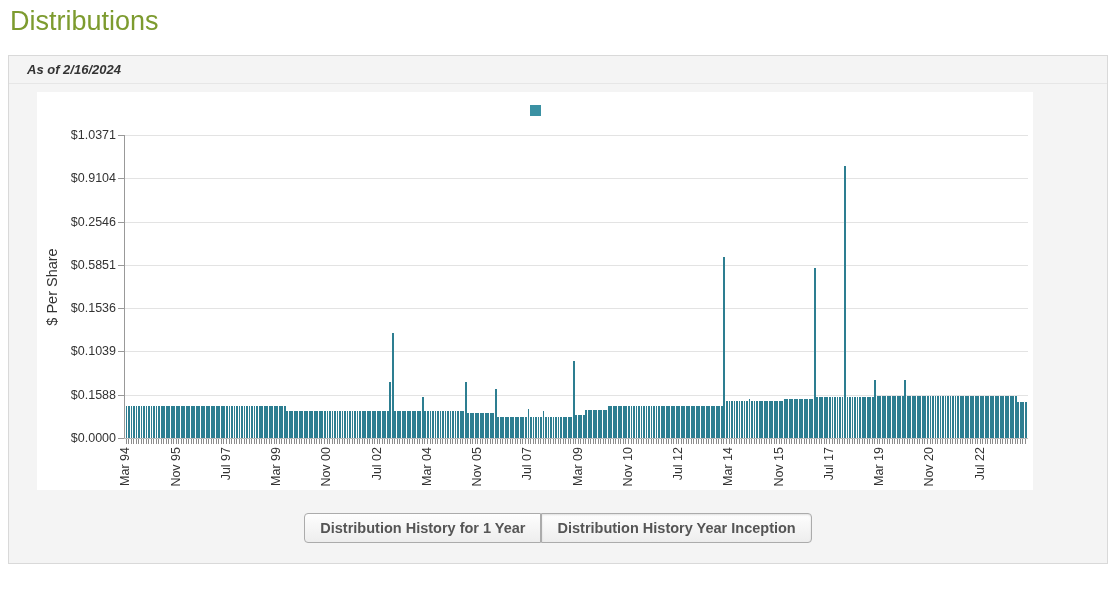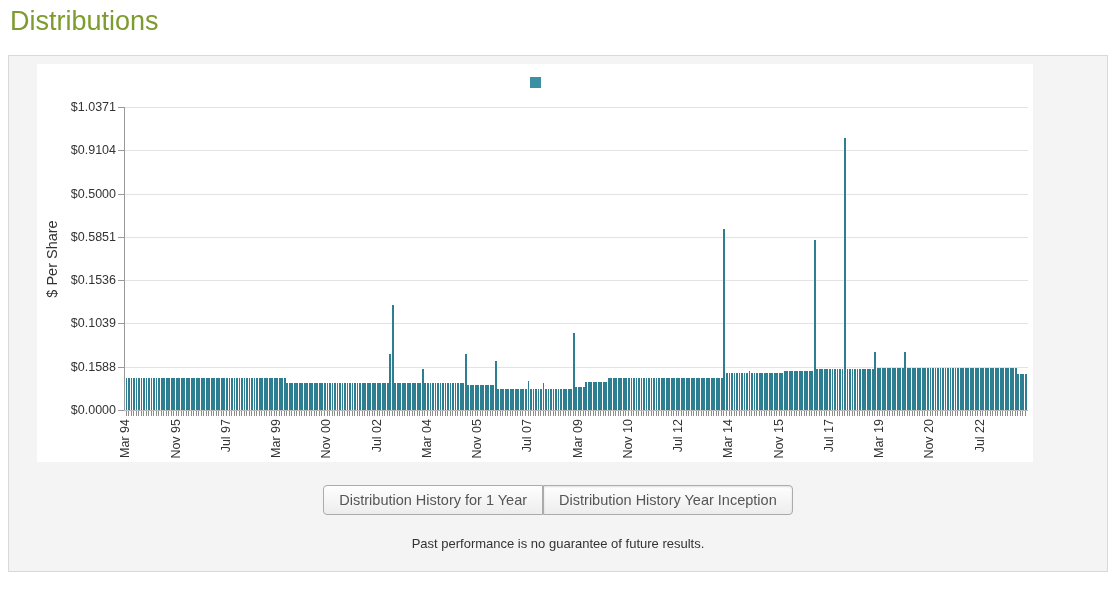--- a/index.html
+++ b/index.html
@@ -47,38 +47,40 @@
 
   .vert { writing-mode:vertical-rl; transform:rotate(180deg); white-space:nowrap; }
 
   .btnrow { display:flex; justify-content:center; margin-top:23px; }
   .btnrow button {
     height:30px; padding:0 15px;
     font-family:inherit; font-size:14.5px; color:#555;
     border:1px solid #ababab;
     background:linear-gradient(#fefefe,#ededed);
     cursor:pointer;
+    font-weight:bold;
   }
   .btn-left  { border-radius:4px 0 0 4px; border-right:none; }
   .btn-right {
     border-radius:0 4px 4px 0;
     background:linear-gradient(#ececec,#d6d6d6);
     box-shadow:inset 0 1px 2px rgba(0,0,0,0.12);
     color:#4a4a4a;
   }
 
   .footnote { text-align:center; margin-top:21px; font-size:13px; color:#333; }
 </style>
 </head>
 <body>
 
 <h1 class="page-title">Distributions</h1>
 
 <div class="panel">
 
+  <div class="asof">As of 2/16/2024</div>
 
   <div class="chartbox" id="chartbox">
     <div class="legend">
       <span class="legend-swatch" style="background: rgb(59, 145, 163);"></span>
     </div>
     <div class="ylab-wrap">
       <span>$ Per Share</span>
     </div>
   <div style="position: absolute; left: 87px; top: 302.714px; width: 904px; height: 1px; background: rgb(227, 227, 227);"></div>
       <div style="position: absolute; left: 87px; top: 259.429px; width: 904px; height: 1px; background: rgb(227, 227, 227);"></div>
@@ -92,21 +94,21 @@
       <div style="position: absolute; left: 0px; top: 338px; width: 79px; height: 16px; line-height: 16px; text-align: right; font-size: 12.5px; color: rgb(51, 51, 51);">$0.0000</div>
       <div style="position: absolute; left: 81px; top: 346px; width: 6px; height: 1px; background: rgb(153, 153, 153);"></div>
       <div style="position: absolute; left: 0px; top: 294.714px; width: 79px; height: 16px; line-height: 16px; text-align: right; font-size: 12.5px; color: rgb(51, 51, 51);">$0.1588</div>
       <div style="position: absolute; left: 81px; top: 302.714px; width: 6px; height: 1px; background: rgb(153, 153, 153);"></div>
       <div style="position: absolute; left: 0px; top: 251.429px; width: 79px; height: 16px; line-height: 16px; text-align: right; font-size: 12.5px; color: rgb(51, 51, 51);">$0.1039</div>
       <div style="position: absolute; left: 81px; top: 259.429px; width: 6px; height: 1px; background: rgb(153, 153, 153);"></div>
       <div style="position: absolute; left: 0px; top: 208.143px; width: 79px; height: 16px; line-height: 16px; text-align: right; font-size: 12.5px; color: rgb(51, 51, 51);">$0.1536</div>
       <div style="position: absolute; left: 81px; top: 216.143px; width: 6px; height: 1px; background: rgb(153, 153, 153);"></div>
       <div style="position: absolute; left: 0px; top: 164.857px; width: 79px; height: 16px; line-height: 16px; text-align: right; font-size: 12.5px; color: rgb(51, 51, 51);">$0.5851</div>
       <div style="position: absolute; left: 81px; top: 172.857px; width: 6px; height: 1px; background: rgb(153, 153, 153);"></div>
-      <div style="position: absolute; left: 0px; top: 121.571px; width: 79px; height: 16px; line-height: 16px; text-align: right; font-size: 12.5px; color: rgb(51, 51, 51);">$0.5000</div>
+      <div style="position: absolute; left: 0px; top: 121.571px; width: 79px; height: 16px; line-height: 16px; text-align: right; font-size: 12.5px; color: rgb(51, 51, 51);">$0.2546</div>
       <div style="position: absolute; left: 81px; top: 129.571px; width: 6px; height: 1px; background: rgb(153, 153, 153);"></div>
       <div style="position: absolute; left: 0px; top: 78.2857px; width: 79px; height: 16px; line-height: 16px; text-align: right; font-size: 12.5px; color: rgb(51, 51, 51);">$0.9104</div>
       <div style="position: absolute; left: 81px; top: 86.2857px; width: 6px; height: 1px; background: rgb(153, 153, 153);"></div>
       <div style="position: absolute; left: 0px; top: 35px; width: 79px; height: 16px; line-height: 16px; text-align: right; font-size: 12.5px; color: rgb(51, 51, 51);">$1.0371</div>
       <div style="position: absolute; left: 81px; top: 43px; width: 6px; height: 1px; background: rgb(153, 153, 153);"></div>
       <div style="position: absolute; left: 88.5px; top: 314.401px; width: 1.85928px; height: 31.5986px; background: rgb(45, 126, 145);"></div>
       <div style="position: absolute; left: 88.5px; top: 347px; width: 1px; height: 5px; background: rgb(140, 140, 140);"></div>
       <div style="position: absolute; left: 91.0125px; top: 314.401px; width: 1.85928px; height: 31.5986px; background: rgb(45, 126, 145);"></div>
       <div style="position: absolute; left: 91.0125px; top: 347px; width: 1px; height: 5px; background: rgb(140, 140, 140);"></div>
       <div style="position: absolute; left: 93.5251px; top: 314.401px; width: 1.85928px; height: 31.5986px; background: rgb(45, 126, 145);"></div>
@@ -841,15 +843,14 @@
       <div class="vert" style="position: absolute; left: 835.19px; top: 355px; font-size: 12.5px; color: rgb(51, 51, 51);">Mar 19</div>
       <div class="vert" style="position: absolute; left: 885.441px; top: 355px; font-size: 12.5px; color: rgb(51, 51, 51);">Nov 20</div>
       <div class="vert" style="position: absolute; left: 935.691px; top: 355px; font-size: 12.5px; color: rgb(51, 51, 51);">Jul 22</div>
     </div>
 
   <div class="btnrow">
     <button class="btn-left">Distribution History for 1 Year</button>
     <button class="btn-right">Distribution History Year Inception</button>
   </div>
 
-  <div class="footnote">Past performance is no guarantee of future results.</div>
 
 </div>
 
 </body></html>

